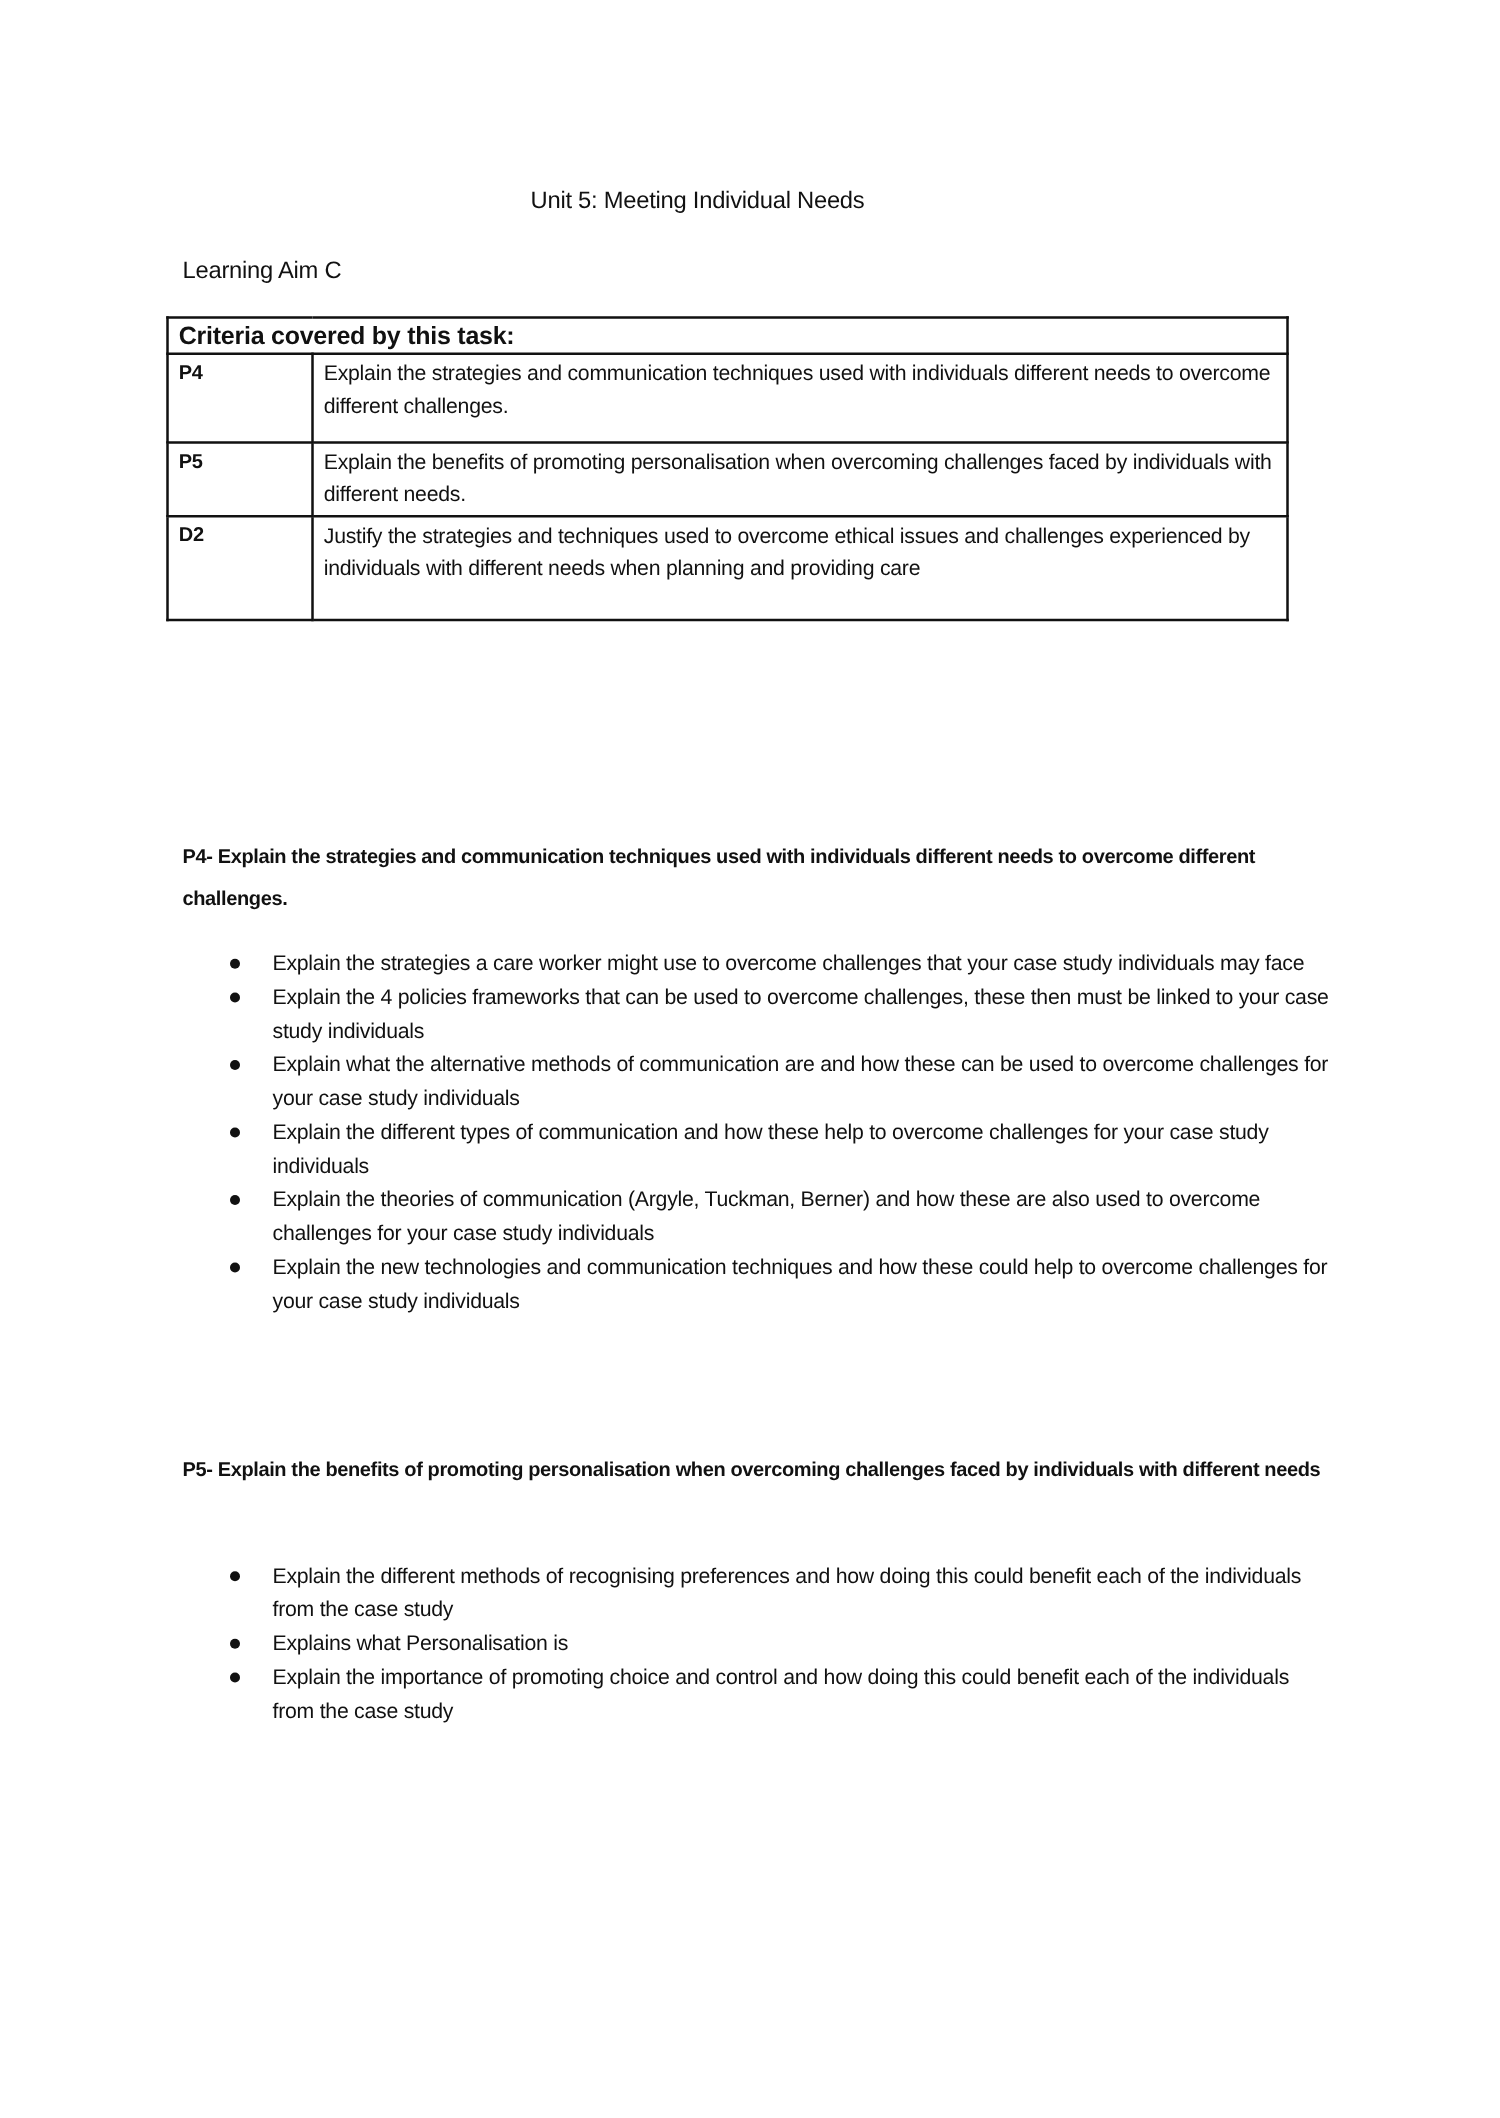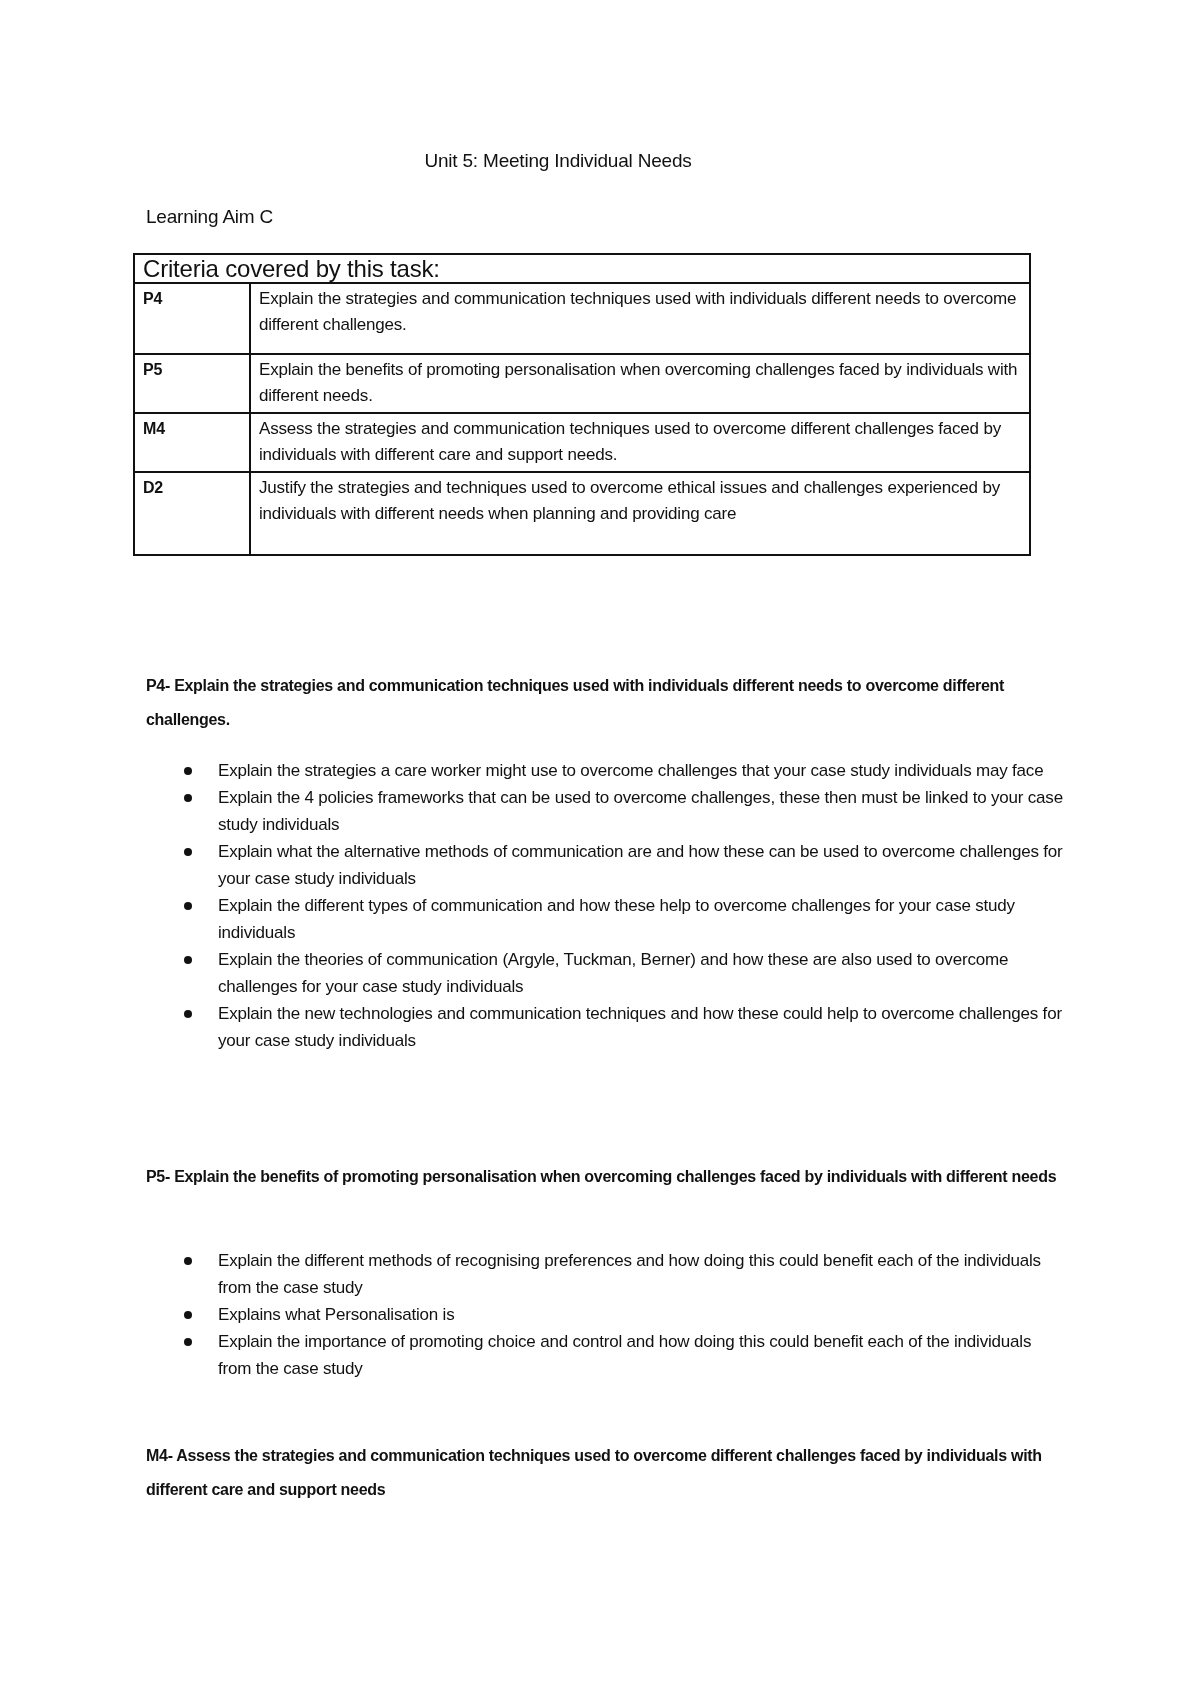--- a/index.html
+++ b/index.html
@@ -17,21 +17,21 @@
       position: absolute; left: 146px; top: 206px; font-size: 19px; letter-spacing: -0.2px;
     }
     table.criteria {
       position: absolute; left: 133px; top: 253px; width: 898px;
       border-collapse: collapse; font-size: 17px; letter-spacing: -0.2px;
     }
     table.criteria td, table.criteria th {
       border: 2.5px solid #111; vertical-align: top; padding: 2px 6px 3px 8px; line-height: 26px;
       text-align: left;
     }
-    table.criteria th { font-weight: normal; font-size: 24px; padding-top: 1px; padding-bottom: 0; }
+    table.criteria th { font-weight: bold; font-size: 20px; padding-top: 1px; padding-bottom: 0; }
     table.criteria td.code { width: 100px; font-weight: bold; font-size: 16px; }
     table.criteria tr.r0 td { height: 64px; }
     table.criteria tr.r1 td { height: 48px; }
     table.criteria tr.r2 td { height: 48px; }
     table.criteria tr.r3 td { height: 76px; }
     .heading {
       position: absolute; left: 146px; width: 920px; font-size: 16px; font-weight: bold;
       line-height: 34px; letter-spacing: -0.3px;
     }
     ul.bullets {
@@ -57,24 +57,20 @@
       <th colspan="2">Criteria covered by this task:</th>
     </tr>
     <tr class="r0">
       <td class="code">P4</td>
       <td>Explain the strategies and communication techniques used with individuals different needs to overcome different challenges.</td>
     </tr>
     <tr class="r1">
       <td class="code">P5</td>
       <td>Explain the benefits of promoting personalisation when overcoming challenges faced by individuals with different needs.</td>
     </tr>
-    <tr class="r2">
-      <td class="code">M4</td>
-      <td>Assess the strategies and communication techniques used to overcome different challenges faced by individuals with different care and support needs.</td>
-    </tr>
     <tr class="r3">
       <td class="code">D2</td>
       <td>Justify the strategies and techniques used to overcome ethical issues and challenges experienced by individuals with different needs when planning and providing care</td>
     </tr>
   </tbody>
     </table>
 
   <div class="heading" style="top:669px;">P4- Explain the strategies and communication techniques used with individuals different needs to overcome different challenges.</div>
   <ul class="bullets" style="top:757px;">
     <li><span class="dot"></span><span>Explain the  strategies a care worker might use to overcome challenges  that your case study individuals may face</span></li>
@@ -85,14 +81,13 @@
     <li><span class="dot"></span><span>Explain the new technologies and communication techniques and how these could help to overcome challenges for your case study individuals</span></li>
   </ul>
 
   <div class="heading" style="top:1160px;">P5- Explain the benefits of promoting personalisation when overcoming challenges faced by individuals with different needs</div>
   <ul class="bullets" style="top:1247px;">
     <li><span class="dot"></span><span>Explain the different methods of recognising preferences and how doing this could benefit each of the individuals from the case study</span></li>
     <li><span class="dot"></span><span>Explains what Personalisation is</span></li>
     <li><span class="dot"></span><span>Explain the importance of promoting choice and control and how doing this could benefit each of the individuals from the case study</span></li>
   </ul>
 
-  <div class="heading" style="top:1439px;">M4- Assess the strategies and communication techniques used to overcome different challenges faced by individuals with different care and support needs</div>
 </div>
 
 </body></html>

